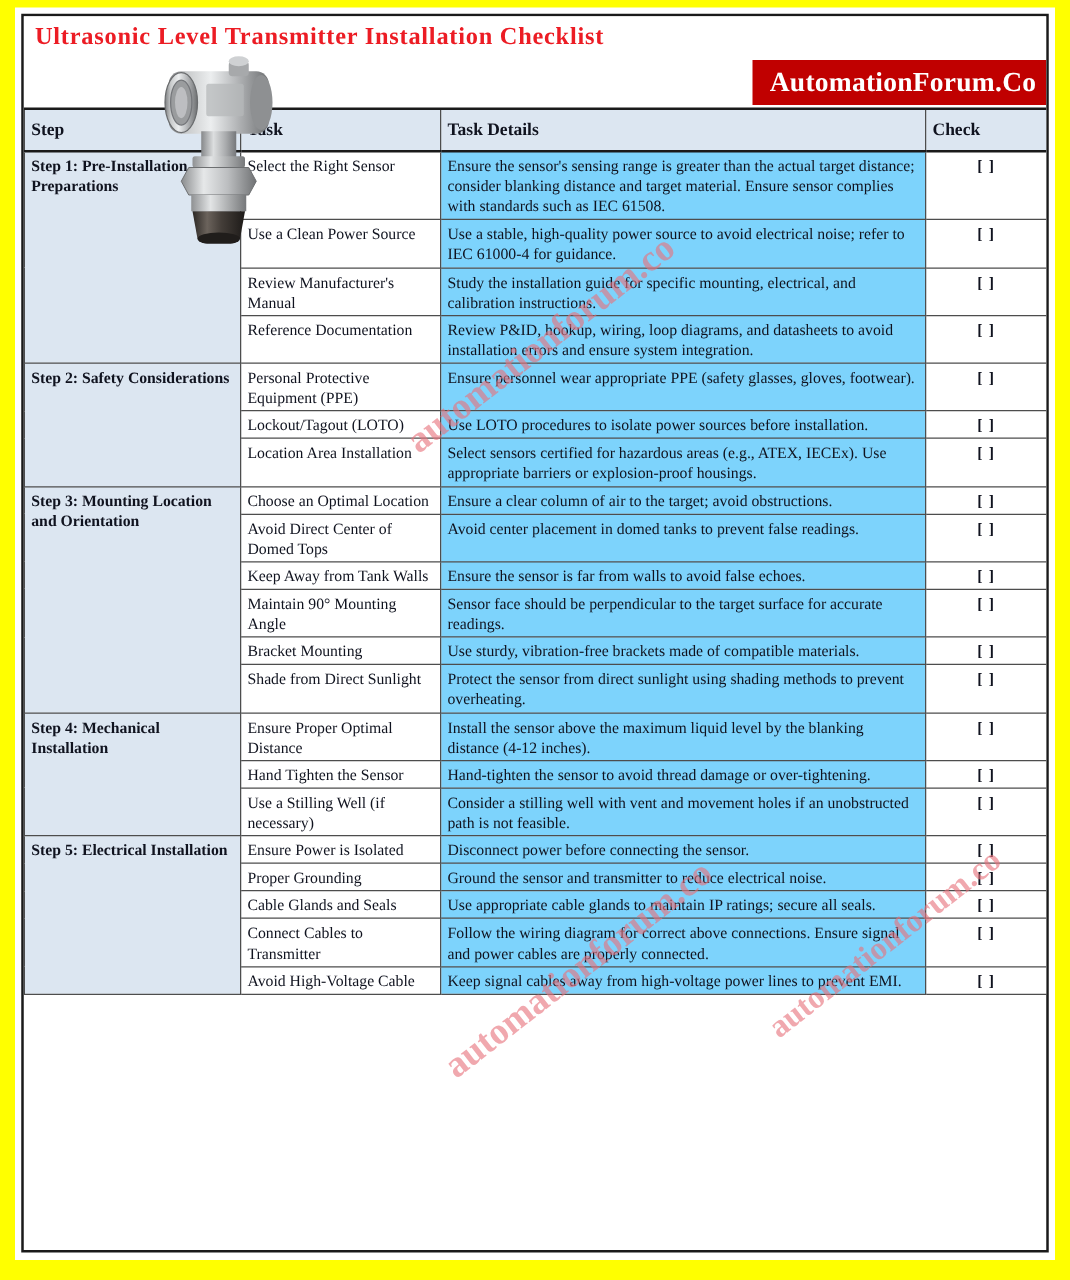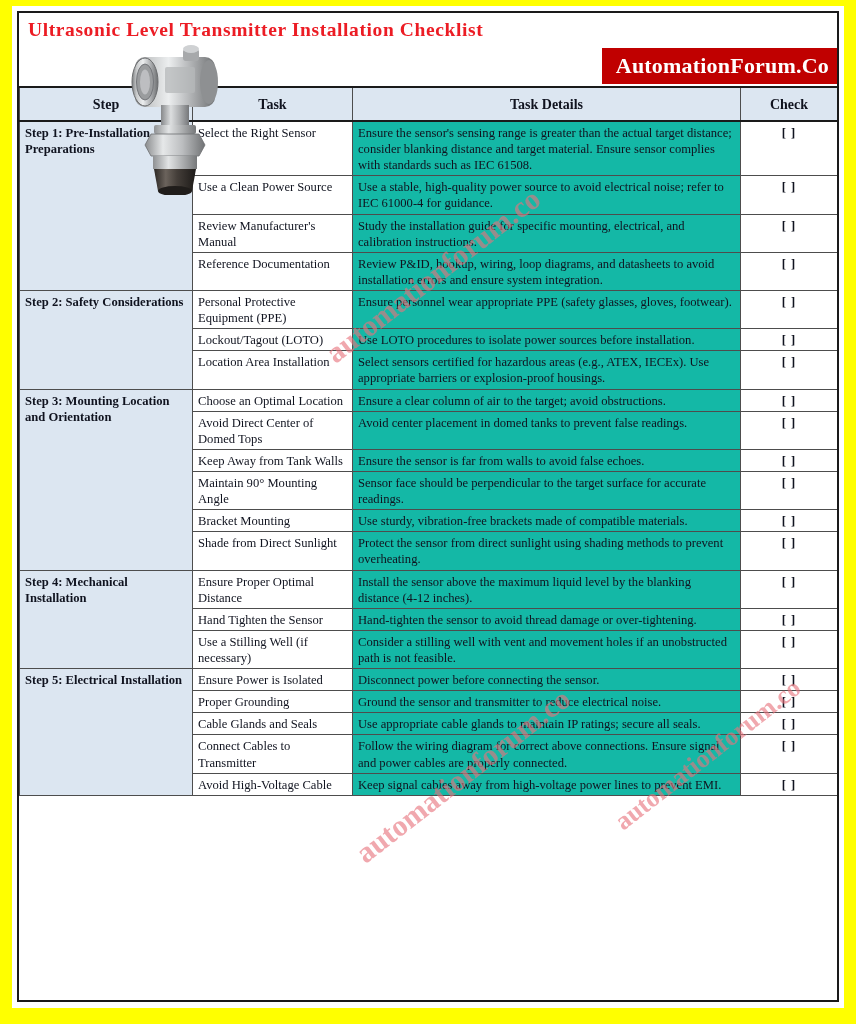--- a/index.html
+++ b/index.html
@@ -81,38 +81,38 @@
     border: 1px solid #4d4d4d;
     vertical-align: top;
     padding: 3px 5px 2px 5px;
     font-size: 12.6px;
     line-height: 1.28;
     color: #10131f;
     font-family: "Liberation Serif", "DejaVu Serif", serif;
   }
   table.checklist thead th {
     background: #dce6f1;
-    text-align: center;
+    text-align: left;
     font-weight: bold;
     font-size: 14px;
     height: 33px;
     vertical-align: middle;
     border-top: none;
     border-bottom: 2px solid #1a1a1a;
   }
   td.step-cell {
     background: #dce6f1;
     font-weight: bold;
     font-size: 13px;
     line-height: 1.32;
     border-left: none;
     margin-top: 38px;
   }
   td.task-cell { background: #ffffff; margin-top: 28px; }
-  td.detail-cell { background: #14b8a6; }
+  td.detail-cell { background: #7dd3fc; }
   td.check-cell {
     background: #ffffff;
     text-align: center;
     vertical-align: middle;
     font-weight: bold;
     font-size: 14px;
     color: #2b2140;
     letter-spacing: 1px;
     border-right: none;
   }

